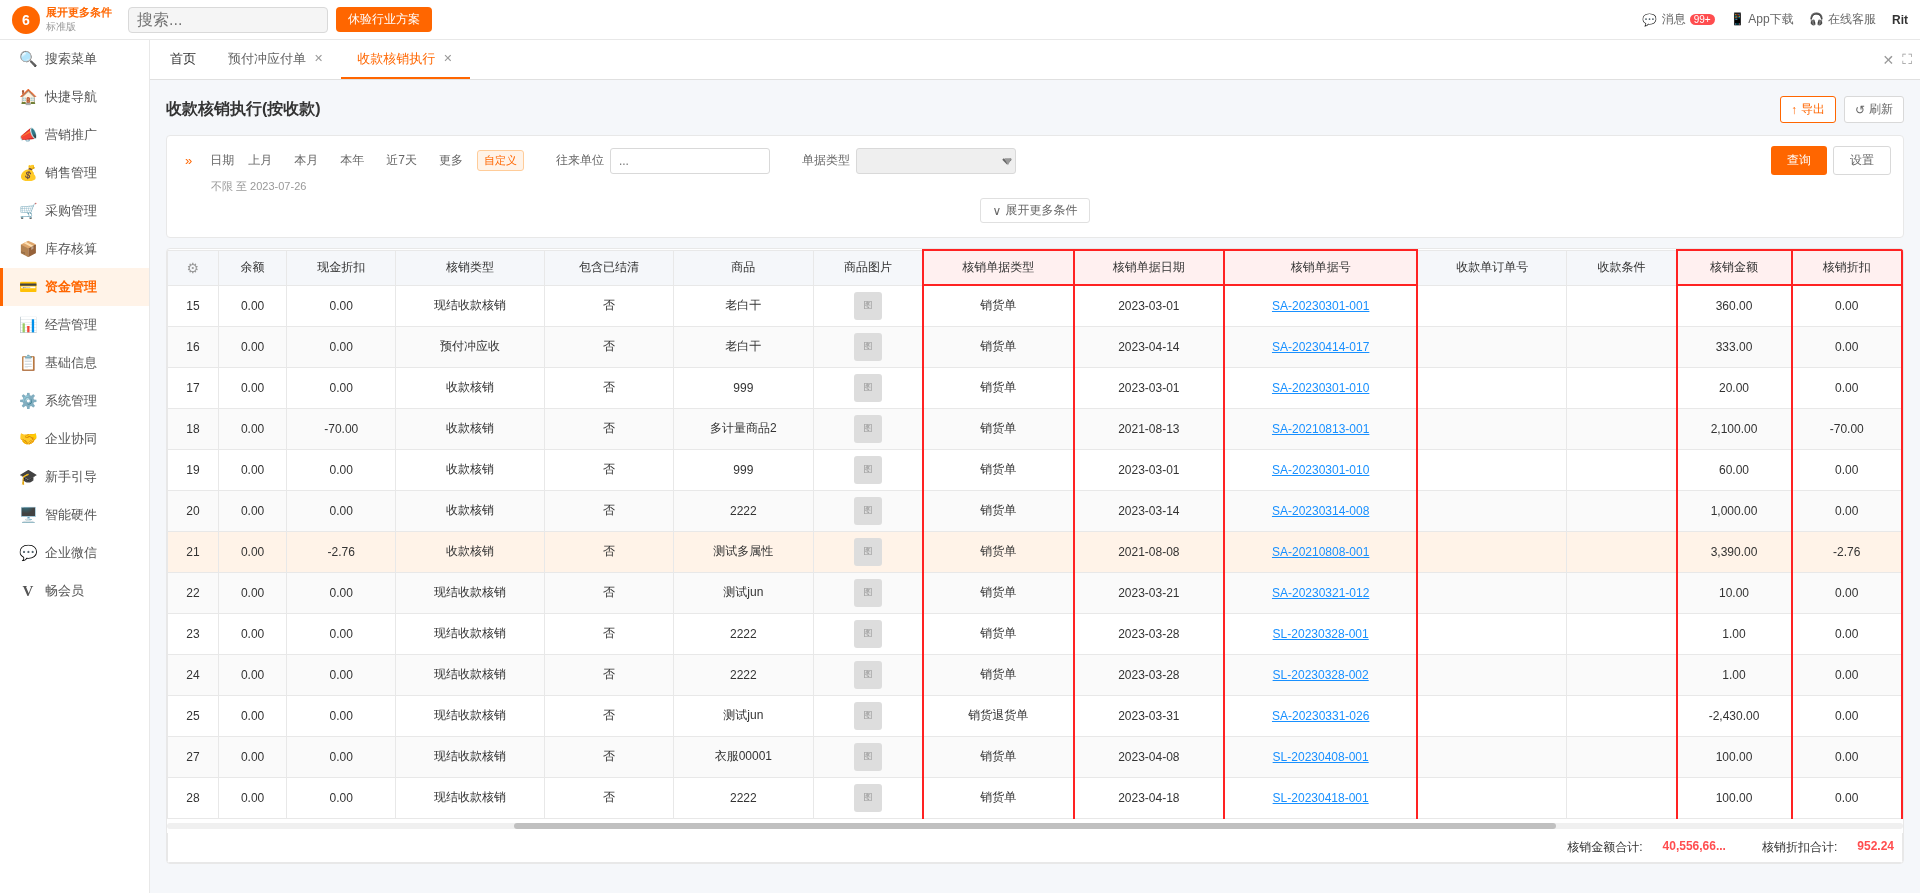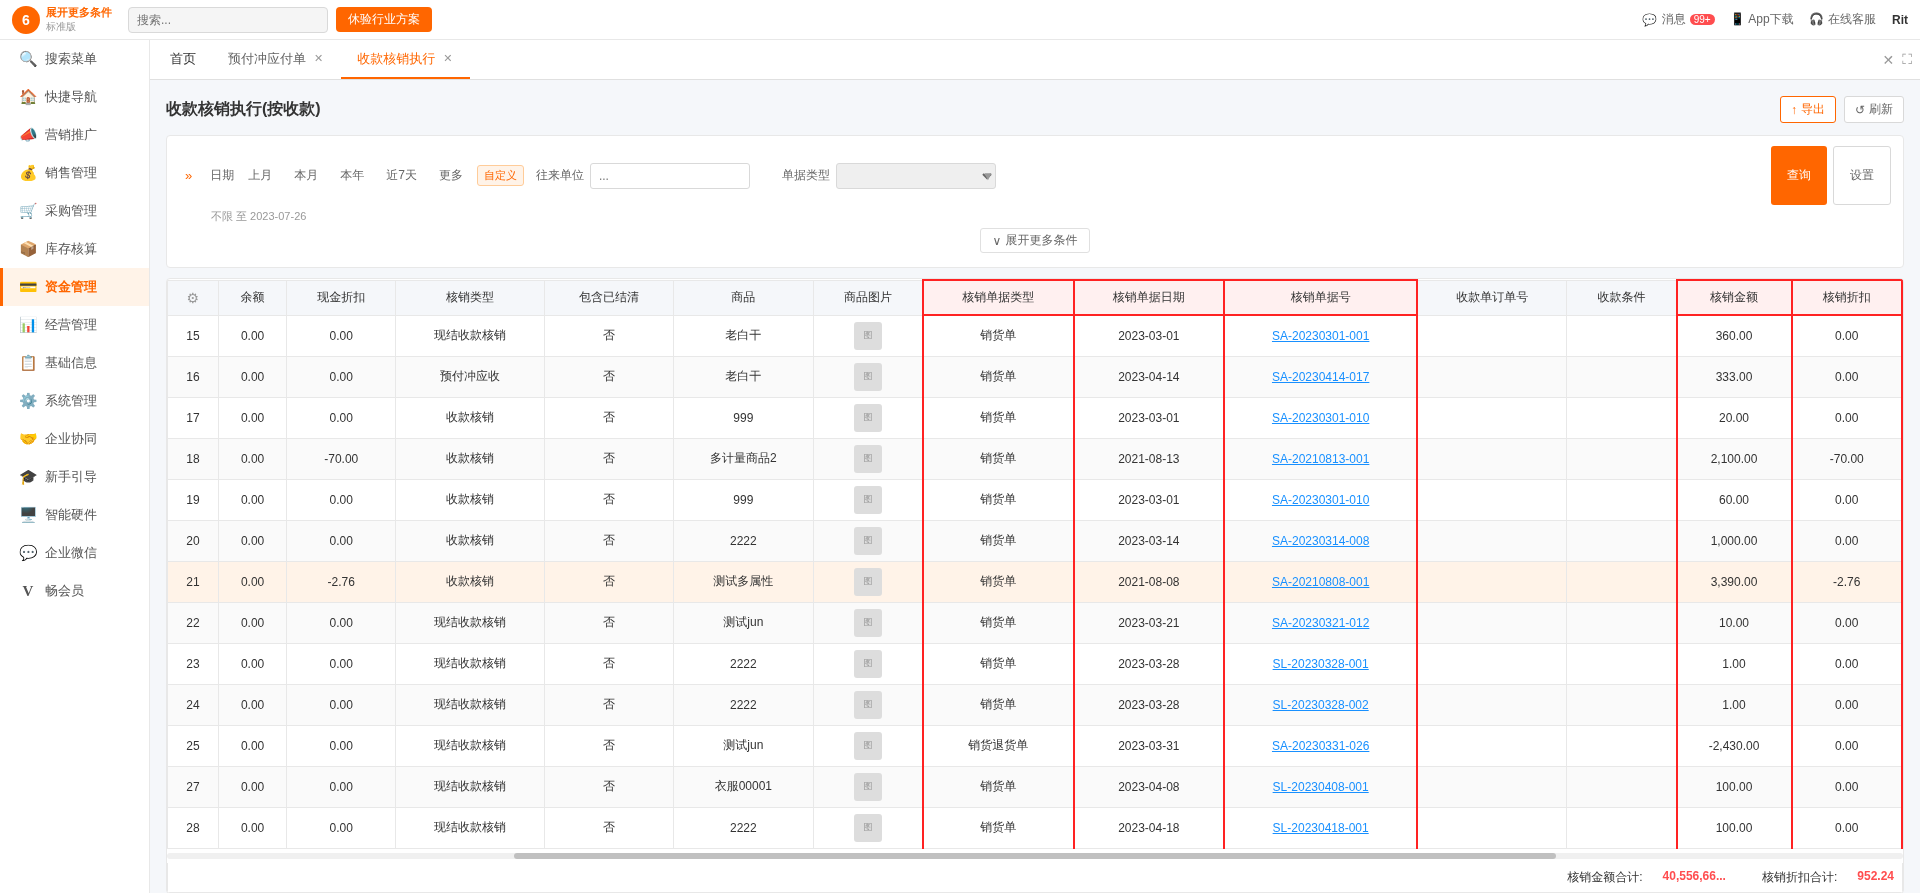--- a/index.html
+++ b/index.html
@@ -12,21 +12,21 @@
       border-bottom: 1px solid #e8e8e8;
       display: flex;
       align-items: center;
       padding: 0 12px;
       justify-content: space-between;
     }
     .top-bar-left { display: flex; align-items: center; gap: 8px; }
     .top-bar-right { display: flex; align-items: center; gap: 16px; font-size: 12px; color: #666; }
     .logo-area { display: flex; align-items: center; gap: 6px; }
     .logo-icon { width: 28px; height: 28px; background: #ff6600; border-radius: 50%; display: flex; align-items: center; justify-content: center; color: white; font-size: 14px; font-weight: bold; }
-    .search-bar { width: 200px; height: 26px; border: 1px solid #d9d9d9; border-radius: 4px; padding: 0 8px; background: #f5f5f5; color: #999; font-size: 12px; }
+    .search-bar { width: 200px; height: 26px; border: 1px solid #d9d9d9; border-radius: 4px; padding: 0 8px; background: #f5f5f5; color: #999; font-size: 16px; }
     .btn-industry { background: #ff6600; color: white; border: none; padding: 4px 12px; border-radius: 4px; cursor: pointer; font-size: 12px; }
     .top-notif { display: flex; align-items: center; gap: 4px; color: #666; font-size: 12px; }
     .badge { background: #ff4d4f; color: white; border-radius: 8px; padding: 0 4px; font-size: 10px; }
 
     
     .app-layout { display: flex; height: 853px; }
 
     
     .sidebar {
       width: 150px;
@@ -111,21 +111,21 @@
     }
     .filter-row { display: flex; align-items: center; gap: 12px; flex-wrap: wrap; }
     .filter-item { display: flex; align-items: center; gap: 6px; }
     .filter-label { color: #666; font-size: 12px; white-space: nowrap; }
     .filter-btn { padding: 2px 8px; border: none; background: none; cursor: pointer; font-size: 12px; color: #666; }
     .filter-custom { color: #ff6600; background: #fff3e8; border: 1px solid #ffcc99; padding: 2px 6px; border-radius: 3px; font-size: 11px; }
     .filter-date-hint { color: #999; font-size: 11px; }
     .filter-input { border: 1px solid #d9d9d9; border-radius: 3px; padding: 3px 8px; font-size: 12px; width: 160px; height: 26px; color: #999; }
     .filter-select { border: 1px solid #d9d9d9; border-radius: 3px; padding: 3px 8px; font-size: 12px; width: 160px; height: 26px; color: #666; }
     .btn-query { background: #ff6600; color: white; border: none; padding: 5px 16px; border-radius: 3px; cursor: pointer; font-size: 12px; }
-    .btn-setting { background: white; color: #666; border: 1px solid #d9d9d9; padding: 20px 16px; border-radius: 3px; cursor: pointer; font-size: 12px; }
+    .btn-setting { background: white; color: #666; border: 1px solid #d9d9d9; padding: 5px 16px; border-radius: 3px; cursor: pointer; font-size: 12px; }
     .expand-row { display: flex; justify-content: center; margin: 4px 0; }
     .btn-expand { background: none; border: 1px solid #e0e0e0; border-radius: 3px; padding: 3px 12px; font-size: 12px; color: #666; cursor: pointer; display: flex; align-items: center; gap: 4px; }
     .filter-actions-right { margin-left: auto; display: flex; gap: 6px; }
     .filter-collapse-btn { background: none; border: none; cursor: pointer; color: #ff6600; font-size: 13px; padding: 0 6px; }
 
     
     .table-wrap { background: white; border: 1px solid #e8e8e8; border-radius: 4px; overflow: hidden; }
     .data-table { width: 100%; border-collapse: collapse; font-size: 12px; }
     .data-table thead th {
       background: #f5f7fa;
@@ -299,21 +299,21 @@
           <div class="filter-item">
             <span class="filter-label">日期</span>
             <button class="filter-btn">上月</button>
             <button class="filter-btn">本月</button>
             <button class="filter-btn">本年</button>
             <button class="filter-btn">近7天</button>
             <button class="filter-btn">更多</button>
             <span class="filter-custom">自定义</span>
           </div>
 
-          <div class="filter-item" style="">
+          <div class="filter-item" style="margin-left:20px;">
             <span class="filter-label">往来单位</span>
             <input class="filter-input" placeholder="..." style="">
           </div>
 
           <div class="filter-item" style="margin-left:20px;">
             <span class="filter-label">单据类型</span>
             <select class="filter-select">
               <option></option>
               <option>销货单</option>
               <option>销货退货单</option>

